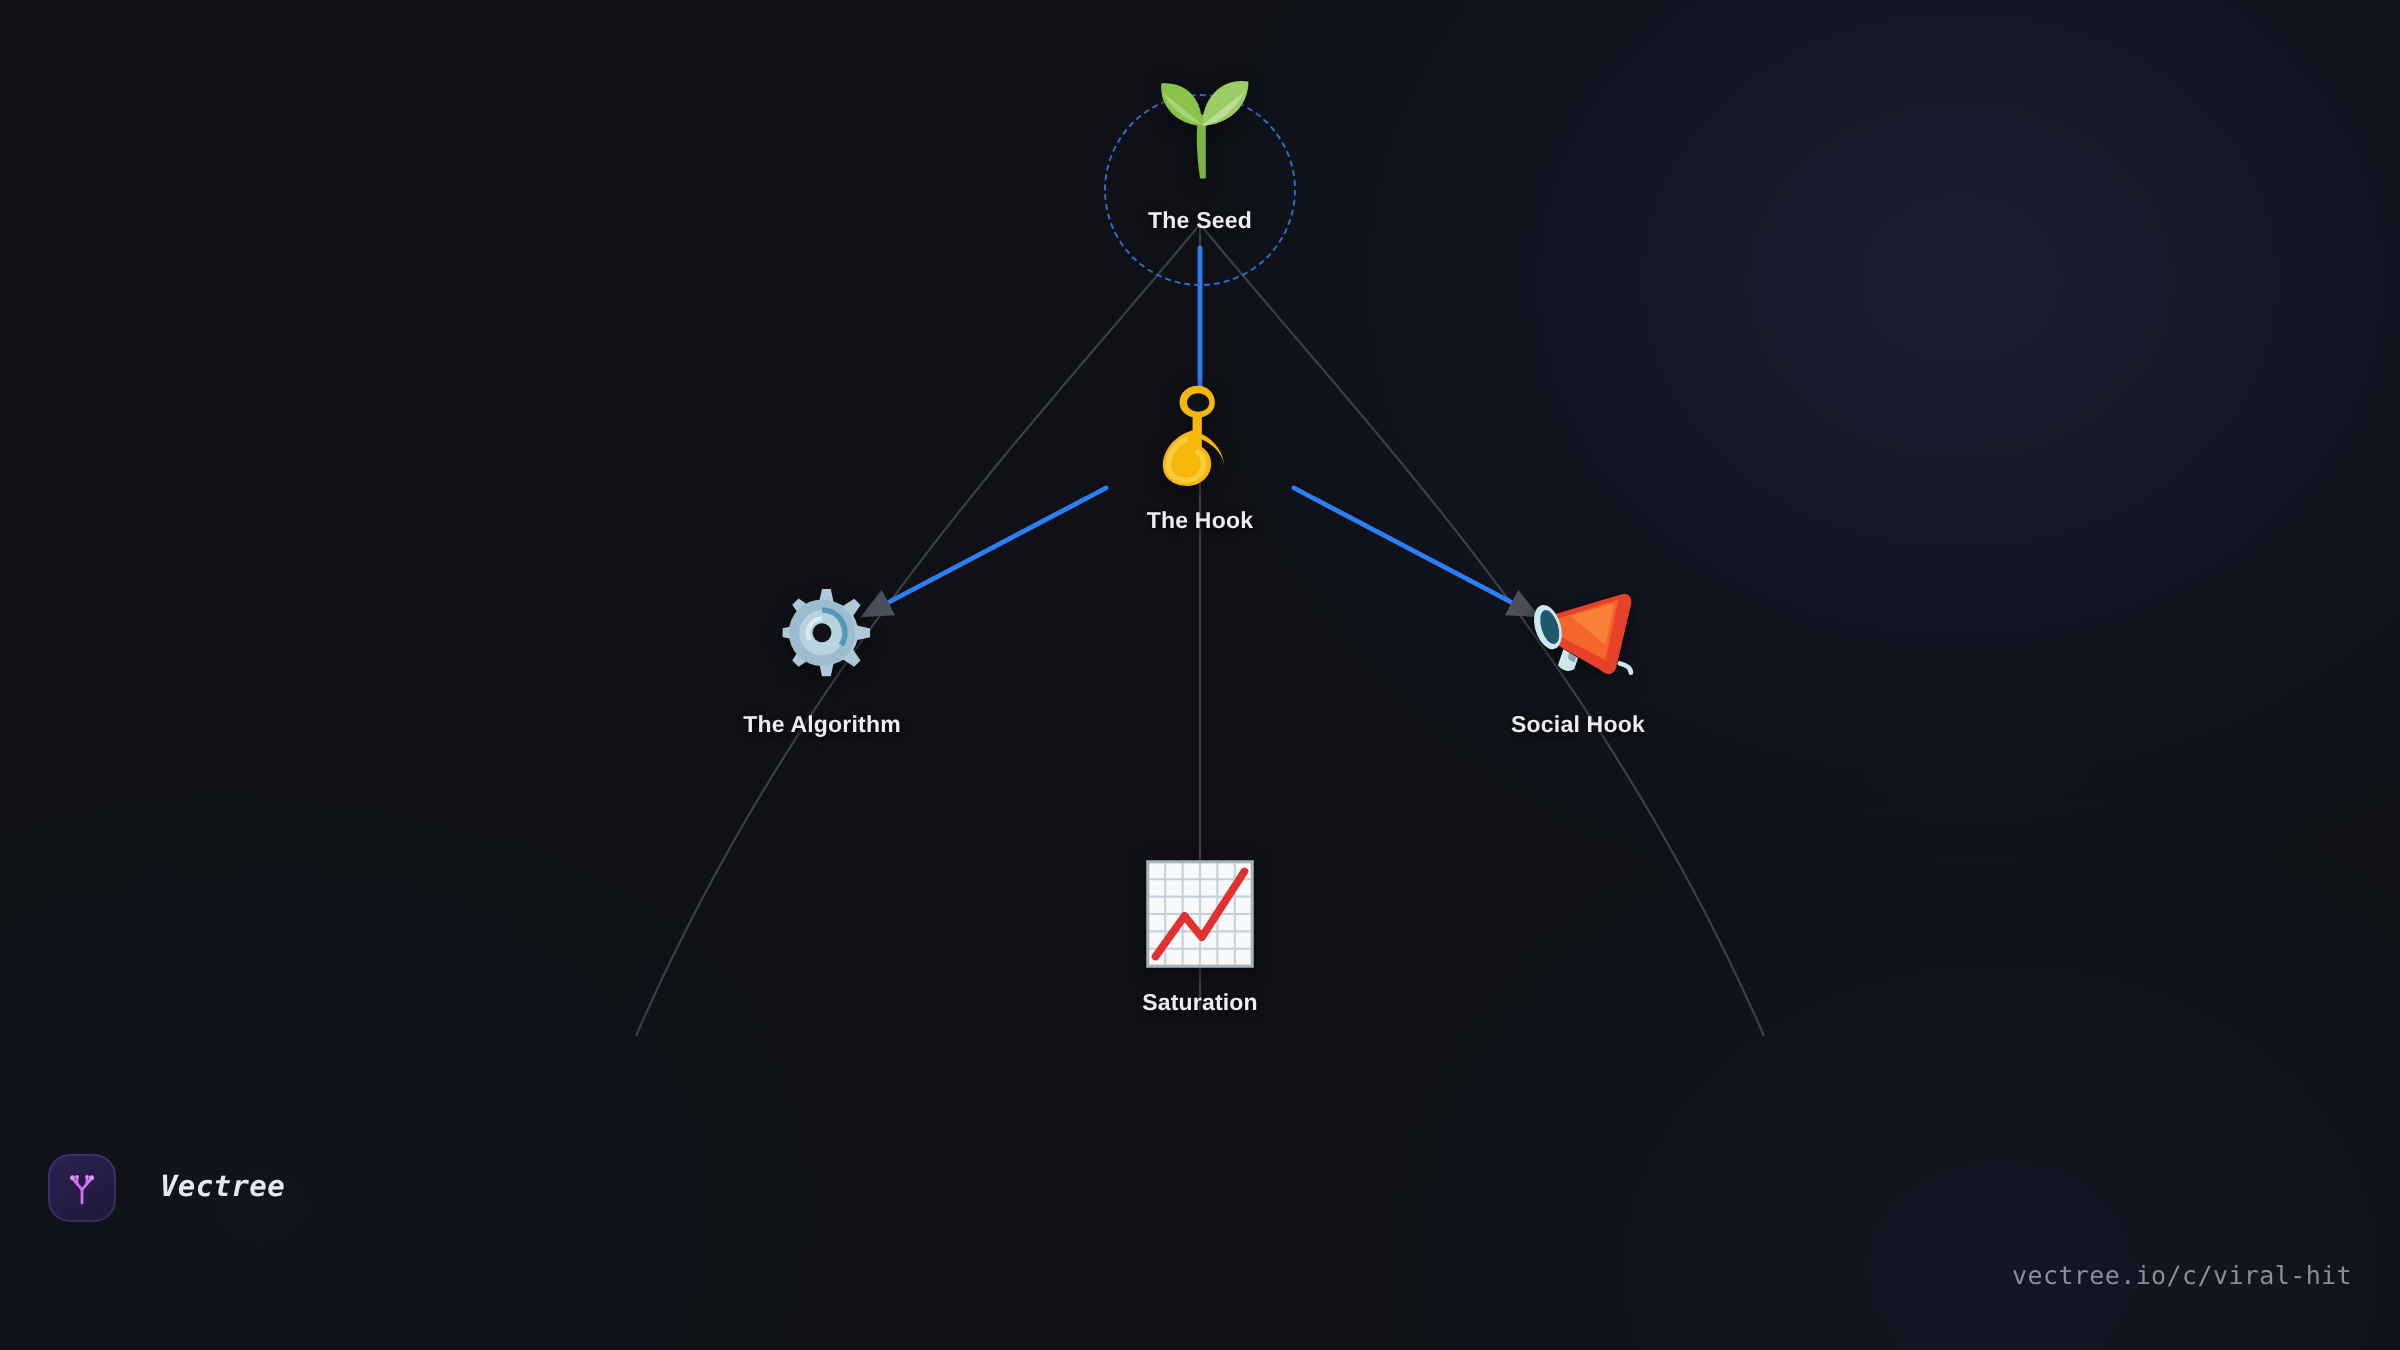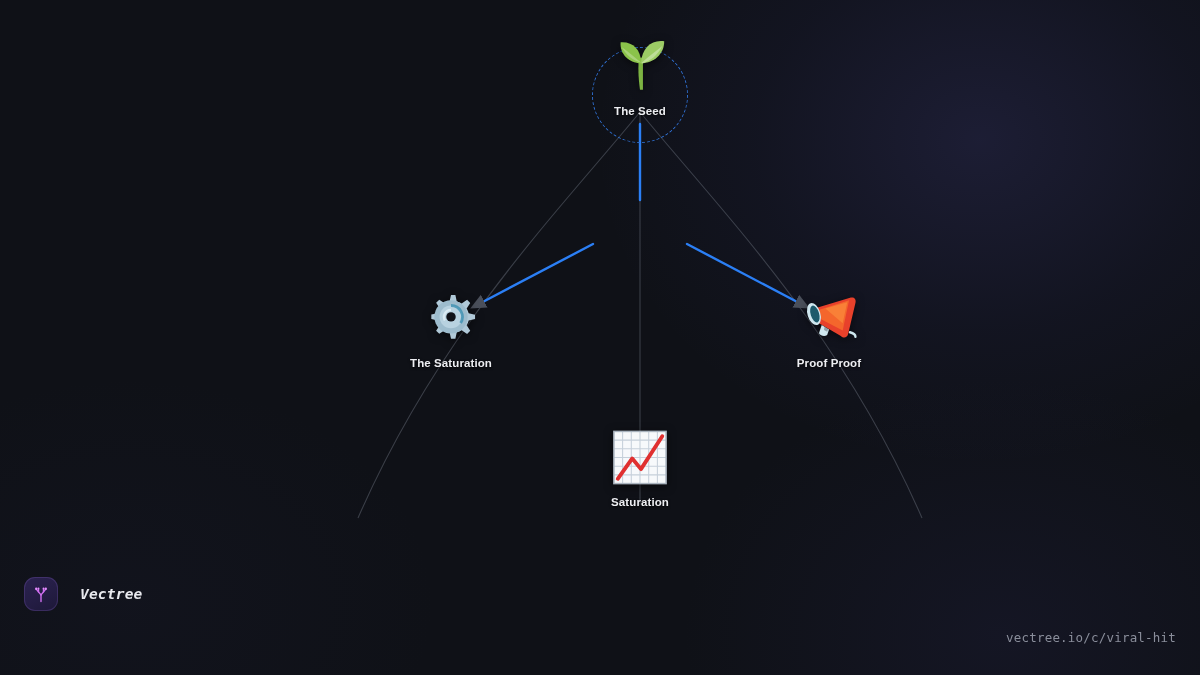--- a/index.html
+++ b/index.html
@@ -23,21 +23,21 @@
     background:radial-gradient(ellipse at center, rgba(46,44,96,0.18) 0%, rgba(15,17,23,0) 70%);
     pointer-events:none;
   }
   .glow-bottomleft {
     position:absolute; bottom:-160px; left:-180px;
     width:620px; height:460px; border-radius:50%;
     background:radial-gradient(ellipse at center, rgba(40,40,80,0.10) 0%, rgba(15,17,23,0) 70%);
     pointer-events:none;
   }
 
-  #canvas { position:absolute; inset:0;margin-left:40px; }
+  #canvas { position:absolute; inset:0; }
   #edges { position:absolute; left:0; top:0; width:1200px; height:675px; }
 
   .node {
     position:absolute;
     transform:translate(-50%,-50%);
     display:flex; flex-direction:column; align-items:center;
     width:160px;
   }
   .node-glyph {
     line-height:1;
@@ -132,54 +132,67 @@
         <path d="M32 58 C30 44 30 34 31 25 L35 25 C35 36 35 46 35 58 Z" fill="#7cb342"></path>
         <path d="M33 30 C33 16 24 8 12 9 C11 21 20 30 33 31 Z" fill="#8bc34a"></path>
         <path d="M33 30 C27 25 20 19 13 14 C18 23 25 28 33 30 Z" fill="#aed581" opacity=".85"></path>
         <path d="M33 30 C34 15 44 6 57 8 C57 21 47 30 33 31 Z" fill="#9ccc65"></path>
         <path d="M34 30 C41 24 49 18 55 13 C50 23 42 29 34 31 Z" fill="#c5e1a5" opacity=".8"></path>
       </svg>
     </span>
     <span class="node-label">The Seed</span>
   </div>
 
+  <div class="node" style="left:600px; top:228px;">
+    <span class="node-glyph glyph-hook">
+      <svg width="52" height="56" viewBox="0 0 56 60" xmlns="http://www.w3.org/2000/svg">
+        <path d="M27 4 C21 4 17 8 17 13 C17 17 20 20 24 21 L24 28
+                 C14 31 8 39 8 47 C8 54 14 58 21 58 C28 58 34 53 34 46
+                 C34 42 32 39 29 37 L29 33 C36 36 41 42 41 48
+                 C41 41 37 34 29 30 L29 21 C33 20 36 17 36 13 C36 8 32 4 27 4 Z" fill="#f5b70a"></path>
+        <path d="M27 8 C24 8 21 10 21 13 C21 16 24 18 27 18 C30 18 33 16 33 13 C33 10 30 8 27 8 Z" fill="#0f1117"></path>
+        <path d="M20 33 C13 37 11 42 11 47 C11 52 15 55 20 55 C26 55 30 51 30 46 C30 43 29 41 27 40" fill="none" stroke="#ffd24d" stroke-width="3" stroke-linecap="round" opacity=".75"></path>
+      </svg>
+    </span>
+    <span class="node-label">The Hook</span>
+  </div>
 
   <div class="node" style="left:411px; top:330px;">
     <span class="node-glyph glyph-gear">
       <svg width="56" height="56" viewBox="0 0 64 64" xmlns="http://www.w3.org/2000/svg">
         <path d="M32 4 l5 0 1.6 7.3 a21 21 0 0 1 5.6 2.3 l6.2-4.1 3.6 3.6 -4.1 6.2
                  a21 21 0 0 1 2.3 5.6 l7.3 1.6 0 5 -7.3 1.6 a21 21 0 0 1 -2.3 5.6
                  l4.1 6.2 -3.6 3.6 -6.2-4.1 a21 21 0 0 1 -5.6 2.3 L37 53.9 l-5 0
                  -1.6-7.3 a21 21 0 0 1 -5.6-2.3 l-6.2 4.1 -3.6-3.6 4.1-6.2
                  a21 21 0 0 1 -2.3-5.6 L9.5 31.4 l0-5 7.3-1.6 a21 21 0 0 1 2.3-5.6
                  l-4.1-6.2 3.6-3.6 6.2 4.1 a21 21 0 0 1 5.6-2.3 Z" fill="#b0c9d8"></path>
         <circle cx="32" cy="29" r="19" fill="#9dbccd"></circle>
         <circle cx="32" cy="29" r="13" fill="#b8d2e0"></circle>
         <path d="M32 16 a13 13 0 0 1 11 20" fill="none" stroke="#3b8fb0" stroke-width="3.2" opacity=".8"></path>
         <path d="M32 21 a8 8 0 0 0 -7 12" fill="none" stroke="#dff0f7" stroke-width="2.6" opacity=".85"></path>
         <circle cx="32" cy="29" r="5.4" fill="#101218"></circle>
       </svg>
     </span>
-    <span class="node-label">The Saturation</span>
+    <span class="node-label">The Algorithm</span>
   </div>
 
   <div class="node" style="left:789px; top:330px;">
     <span class="node-glyph glyph-megaphone">
       <svg width="62" height="56" viewBox="0 0 68 60" xmlns="http://www.w3.org/2000/svg">
         <path d="M18 18 L58 6 C62 5 64 8 63 12 L55 46 C54 50 50 51 47 48 L16 30 Z" fill="#e8412b"></path>
         <path d="M21 20 L56 9 L49 42 L20 27 Z" fill="#f4682c" opacity=".95"></path>
         <path d="M30 18 L54 11 L49 34 Z" fill="#fb8b3c" opacity=".7"></path>
         <ellipse cx="17.5" cy="24" rx="7" ry="12.5" transform="rotate(-17 17.5 24)" fill="#cfe7ef"></ellipse>
         <ellipse cx="18.5" cy="24" rx="4.6" ry="9.6" transform="rotate(-17 18.5 24)" fill="#1d5a6b"></ellipse>
         <path d="M26 36 l8 5 -2 6 c-3 2 -7 1 -9 -2 z" fill="#cfe7ef"></path>
         <path d="M29 38 l4 2.5 -1 3 -3.4-2 z" fill="#1a1d24" opacity=".35"></path>
         <path d="M57 44 c4 1 6 3 6 5" fill="none" stroke="#cfe7ef" stroke-width="2.6" stroke-linecap="round"></path>
       </svg>
     </span>
-    <span class="node-label">Proof Proof</span>
+    <span class="node-label">Social Hook</span>
   </div>
 
   <div class="node" style="left:600px; top:468px;justify-content:center;">
     <span class="node-glyph glyph-chart">
       <svg width="58" height="58" viewBox="0 0 60 60" xmlns="http://www.w3.org/2000/svg">
         <rect x="3" y="3" width="54" height="54" fill="#f7f9fb"></rect>
         <g stroke="#c6d0da" stroke-width="1.1">
           <path d="M12 3 V57 M21 3 V57 M30 3 V57 M39 3 V57 M48 3 V57"></path>
           <path d="M3 12 H57 M3 21 H57 M3 30 H57 M3 39 H57 M3 48 H57"></path>
         </g>

